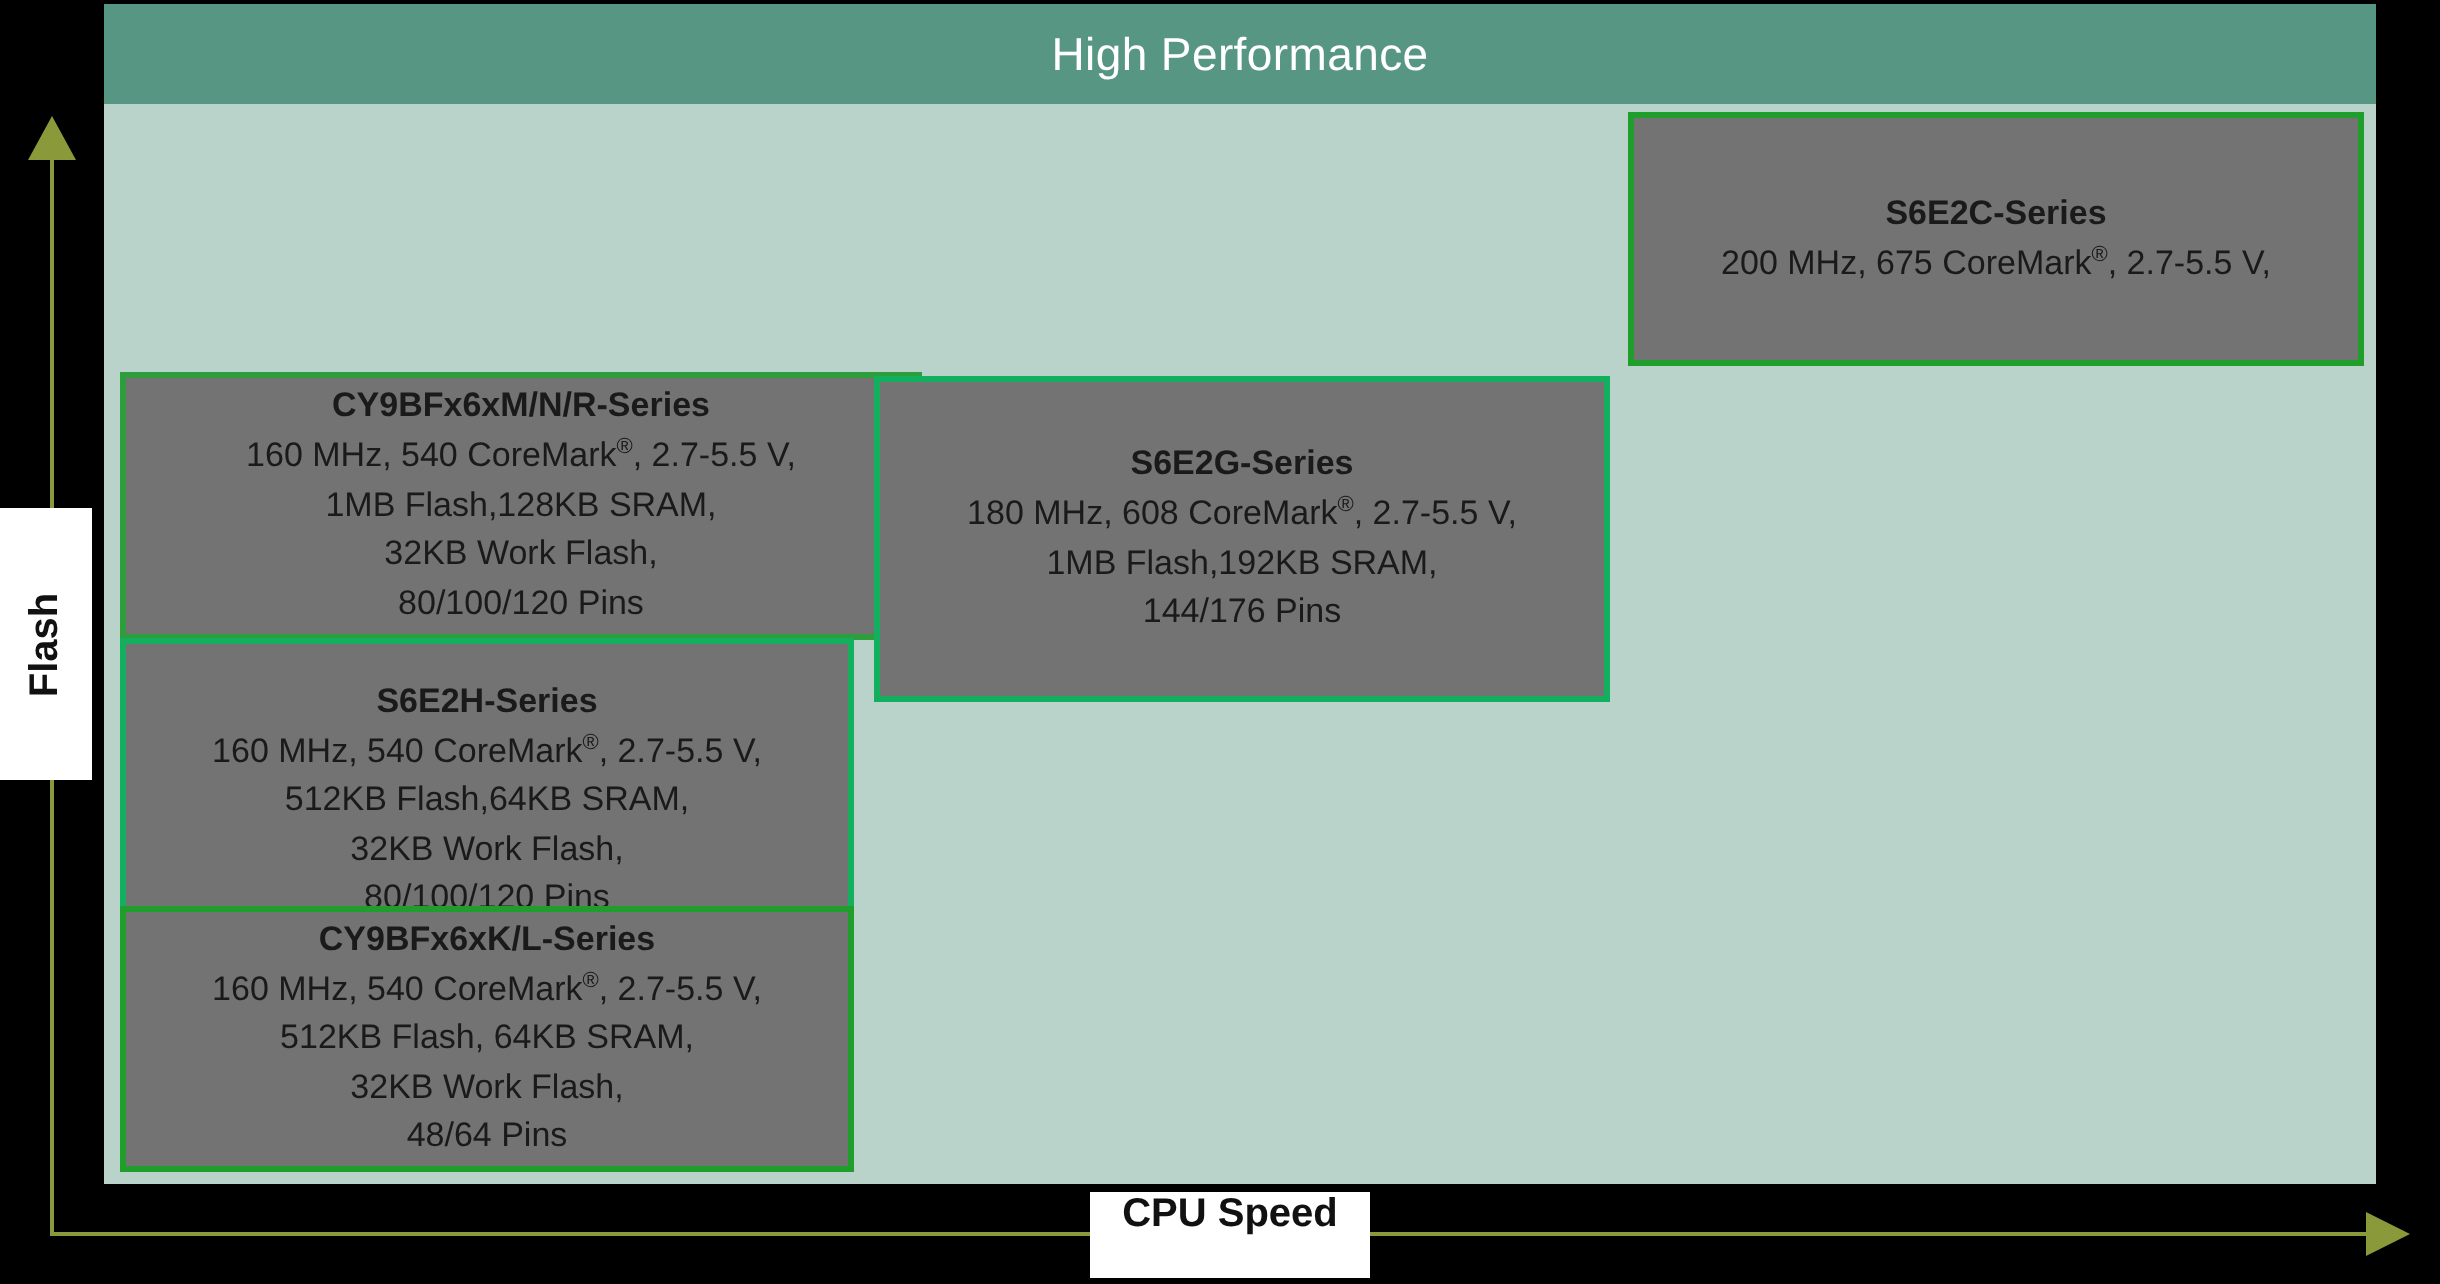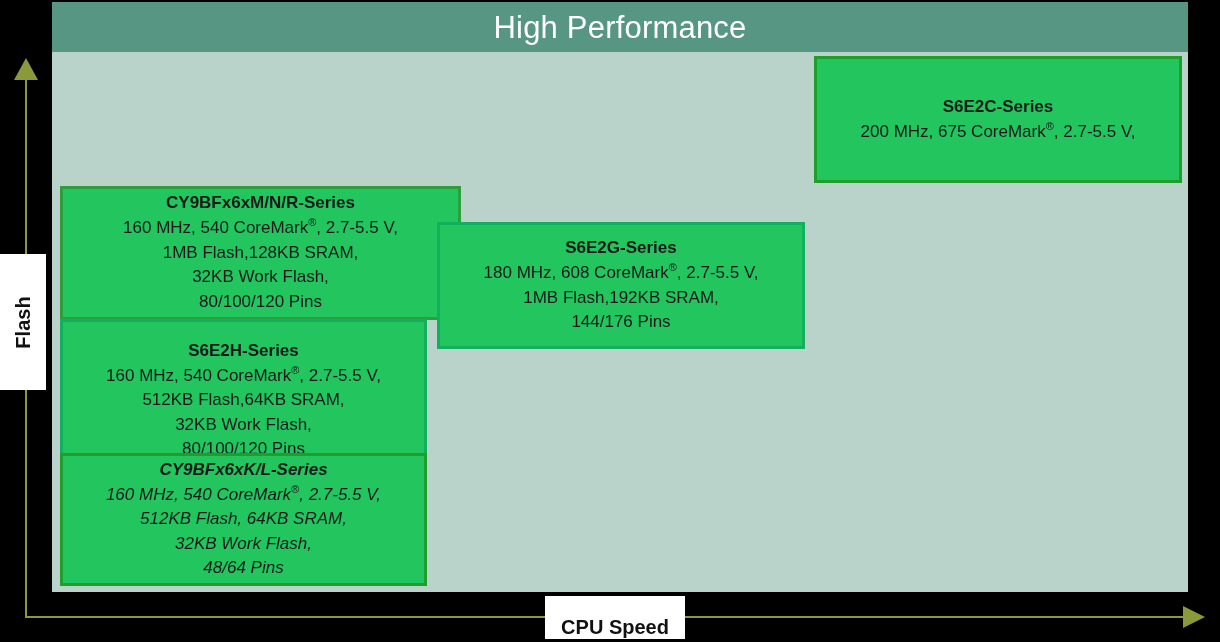--- a/index.html
+++ b/index.html
@@ -35,30 +35,30 @@
     width: 1136px;
     height: 50px;
     background: #579682;
     display: flex;
     align-items: center;
     justify-content: center;
     box-sizing: border-box;
   }
   #header-band .title {
     color: #ffffff;
-    font-size: 31px;
+    font-size: 23px;
     font-weight: 400;
     letter-spacing: 0.2px;
     line-height: 1;
   }
 
   
   .product-box {
     position: absolute;
-    background: #22c55e;
+    background: #737373;
     box-sizing: border-box;
     display: flex;
     flex-direction: column;
     align-items: center;
     justify-content: center;
     text-align: center;
     padding: 4px 6px;
   }
   .product-box .pb-title {
     font-size: 17px;
@@ -76,23 +76,23 @@
   }
   .product-box .pb-line sup {
     font-size: 11px;
     vertical-align: super;
     line-height: 0;
   }
 
   
   #box-s6e2c  { left: 814px; top: 56px;  width: 368px; height: 127px; border: 3px solid #1f9e2c; }
   #box-cy9m   { left: 60px;  top: 186px; width: 401px; height: 134px; border: 3px solid #2e9e3c; justify-content: center; }
-  #box-s6e2g  { left: 437px; top: 188px; width: 368px; height: 127px; border: 3px solid #12b05e; margin-top: 34px; }
+  #box-s6e2g  { left: 437px; top: 188px; width: 368px; height: 163px; border: 3px solid #12b05e; }
   #box-s6e2h  { left: 60px;  top: 319px; width: 367px; height: 163px; border: 3px solid #12b05e; }
-  #box-cy9k   { left: 60px;  top: 453px; width: 367px; height: 133px; border: 3px solid #1f9e2c; font-style: italic; }
+  #box-cy9k   { left: 60px;  top: 453px; width: 367px; height: 133px; border: 3px solid #1f9e2c; }
 
   
   #y-axis-line {
     position: absolute;
     left: 25px;
     top: 76px;
     width: 2px;
     height: 542px;
     background: #8a9a3b;
   }
@@ -145,21 +145,21 @@
     white-space: nowrap;
   }
   #x-axis-label {
     position: absolute;
     left: 545px;
     top: 596px;
     width: 140px;
     height: 43px;
     background: #ffffff;
     display: flex;
-    align-items: flex-end;
+    align-items: flex-start;
     justify-content: center;
   }
   #x-axis-label .lbl {
     font-size: 20px;
     font-weight: bold;
     color: #111111;
     white-space: nowrap;
   }
 </style>
 </head>

